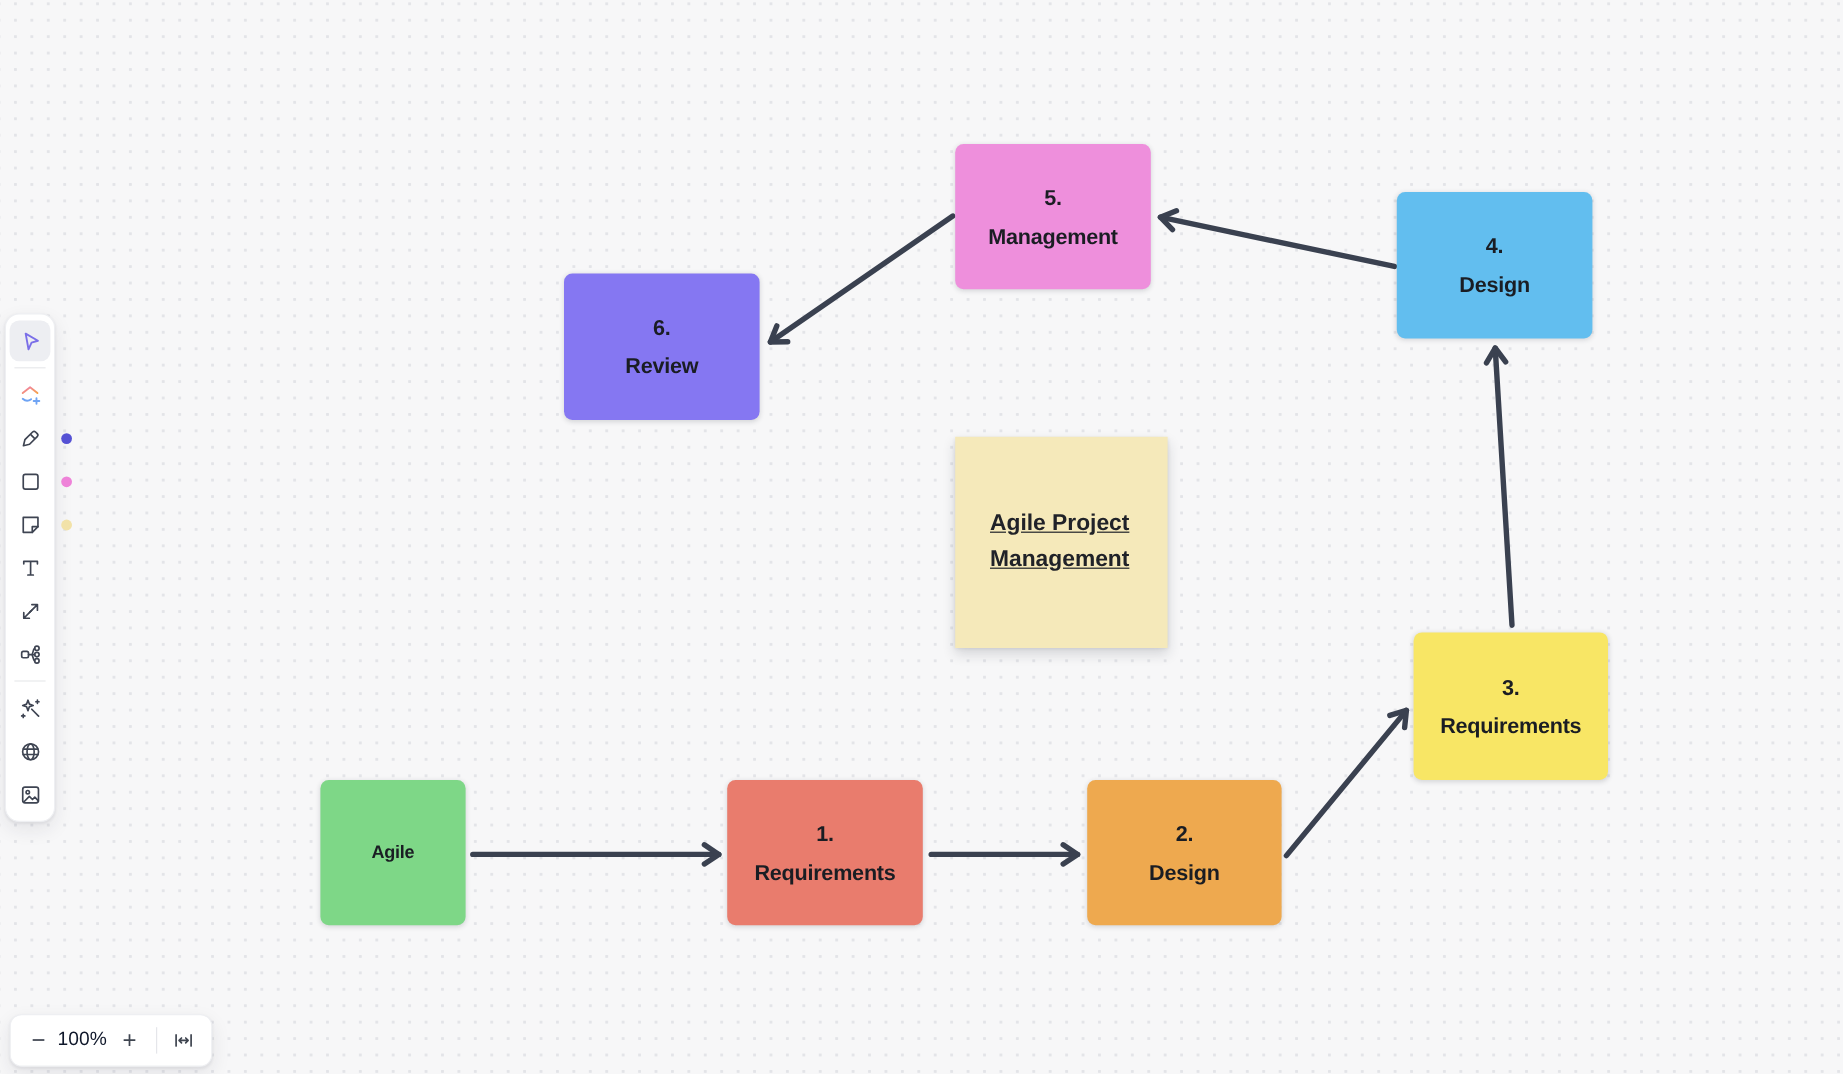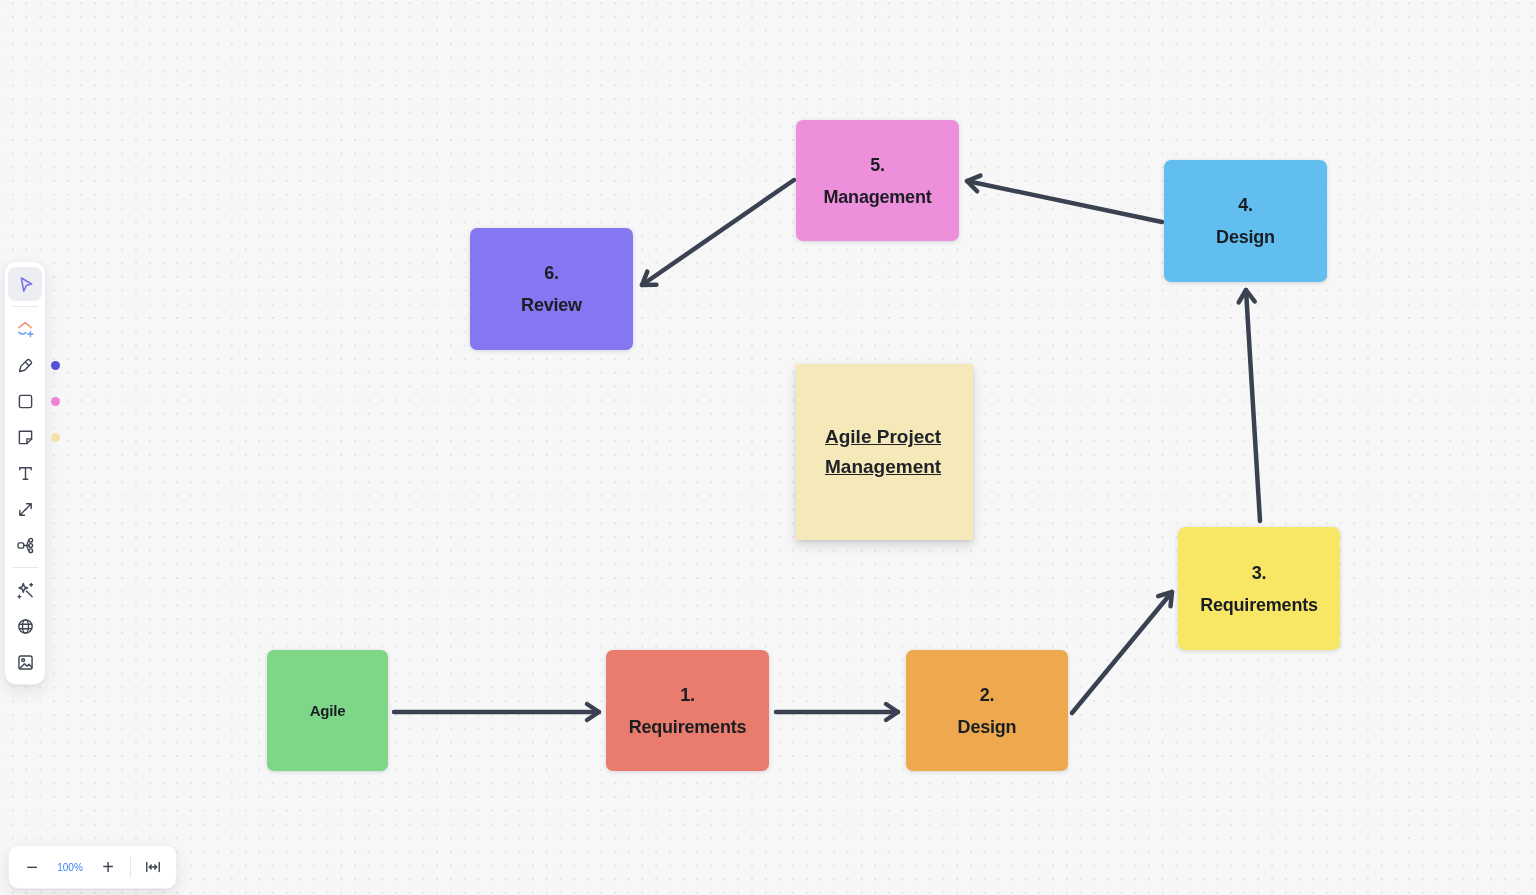--- a/index.html
+++ b/index.html
@@ -54,21 +54,21 @@
     background:#fff;border:1px solid #EEEFF2;border-radius:10px;
     box-shadow:0 1px 2px rgba(30,35,50,.06),0 6px 16px rgba(30,35,50,.09);
     display:flex;align-items:center;padding:0 8px;box-sizing:border-box;gap:1px;
   }
   .zbtn{
     width:30px;height:30px;border:none;background:transparent;cursor:pointer;
     font-size:20px;font-weight:400;color:#3F4550;
     display:flex;align-items:center;justify-content:center;border-radius:6px;padding:0;
     font-family:"Liberation Sans",sans-serif;
   }
-  .zoom-level{width:44px;text-align:center;font-size:10px;color:#3b82f6}
+  .zoom-level{width:44px;font-size:16px;color:#0f172a}
   .zdiv{width:1px;height:22px;background:#E5E6EA;margin:0 6px}
   .zbtn svg .stroke{fill:none;stroke:#3F4550;stroke-width:1.7;stroke-linecap:round;stroke-linejoin:round}
 </style>
 </head>
 <body>
 
 <div class="canvas-root">
 
   <svg id="arrows" xmlns="http://www.w3.org/2000/svg">
     <defs>

